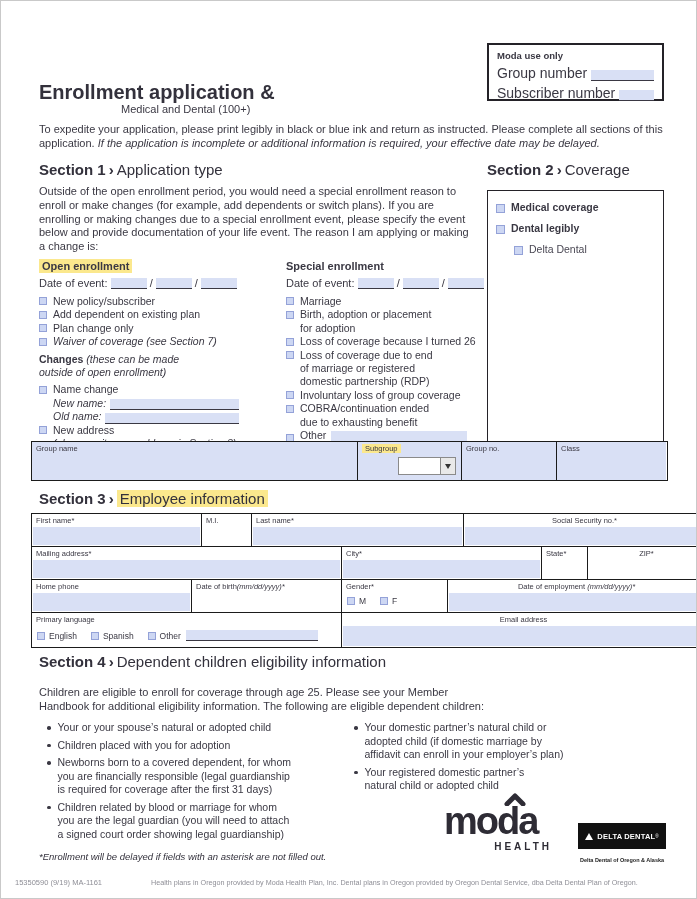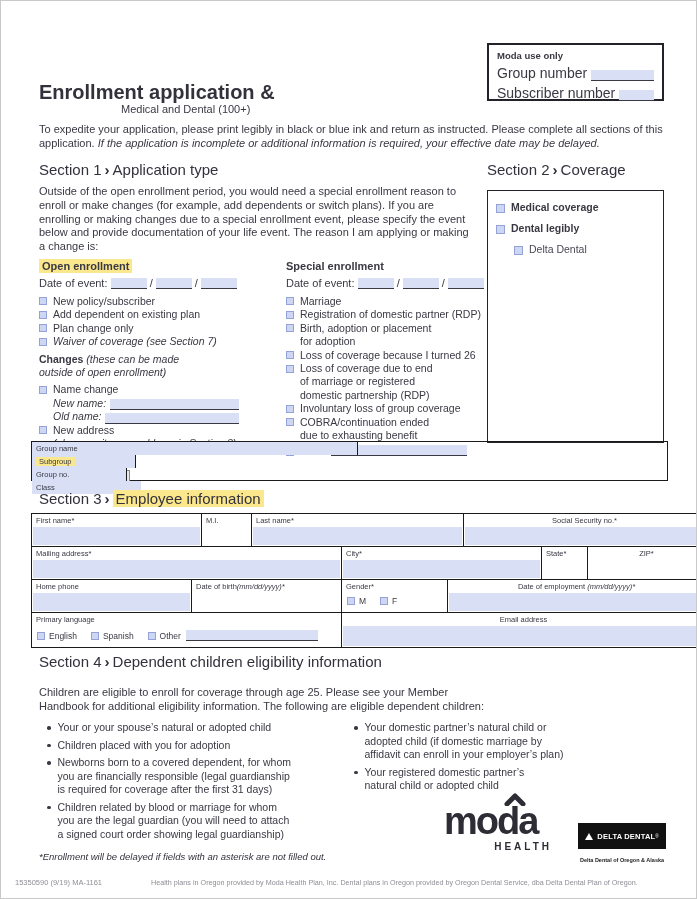--- a/index.html
+++ b/index.html
@@ -14,21 +14,21 @@
   .mb-title { font-size:9.5px; font-weight:700; margin-bottom:3px; }
   .mb-row { font-size:14px; margin-top:4px; display:flex; align-items:flex-end; }
   .field { display:inline-block; background:#d9e0f5; border-bottom:1px solid #3a3843; height:11px; vertical-align:bottom; }
   .mb-row .field { flex:1; margin-left:4px; }
 
   .intro { position:absolute; left:38px; top:121px; width:628px; font-size:11px; line-height:14px; }
   .it { font-style:italic; }
 
   
   .sec-head { font-size:15px; color:#33313c; }
-  .sec-head .sec-label { font-weight:400; }
+  .sec-head .sec-label { font-weight:700; }
   .sec-head .chev { font-weight:700; margin:0 3px; }
   .hl { background:#fbe88d; padding:0 3px; }
 
   
   .s1 { position:absolute; left:38px; top:160px; width:434px; }
   .s1-intro { margin-top:7px; font-size:11px; line-height:13.8px; }
   .s1-cols { display:flex; margin-top:6px; }
   .s1-col-left { width:247px; flex:none; }
   .s1-col-right { flex:1; }
   .enr-head { font-size:11px; font-weight:700; margin-bottom:5px; }
@@ -48,21 +48,21 @@
   .other-row .field { width:136px; margin-left:5px; height:11px; }
 
   
   .s2 { position:absolute; left:486px; top:160px; width:177px; }
   .s2-box { margin-top:12px; border:1.5px solid #242228; height:253px; padding:10px 8px; }
   .s2-item { display:flex; align-items:flex-start; font-size:10.5px; margin-bottom:9px; }
   .s2-item.bold { font-weight:700; }
   .s2-item.indent { margin-left:18px; font-weight:400; color:#4a4854; }
 
   
-  .gtable { position:absolute; left:30px; top:440px; width:637px; height:40px; border:1.5px solid #1b1b1b; display:flex;flex-direction:column; }
+  .gtable { position:absolute; left:30px; top:440px; width:637px; height:40px; border:1.5px solid #1b1b1b; display:flex; }
   .gcell { position:relative; background:#d9e0f5; border-right:1px solid #1b1b1b; padding:2px 4px; font-size:7.5px; }
   .gcell:last-child { border-right:none; }
   .combo { position:absolute; right:5px; top:15px; width:58px; height:18px; background:#ffffff; border:1px solid #8a8a8a; }
   .combo-btn { position:absolute; right:0; top:0; width:15px; height:100%; background:#e9e9e9; border-left:1px solid #8a8a8a; display:flex; align-items:center; justify-content:center; }
   .tri-down { width:0; height:0; border-left:3.5px solid transparent; border-right:3.5px solid transparent; border-top:5px solid #333; }
 
   
   .s3-head { position:absolute; left:38px; top:489px; }
   .s3table { position:absolute; left:30px; top:512px; width:675px; border:1.5px solid #1b1b1b; }
   .trow { display:flex; border-bottom:1px solid #1b1b1b; height:33px; }
@@ -188,26 +188,20 @@
         </div>
         <div class="ck-item">
           <span class="cb"></span>
           <span>
               <span class="ck-line">Marriage</span>
             </span>
         </div>
         <div class="ck-item">
           <span class="cb"></span>
           <span>
-              <span class="ck-line">Registration of domestic partner (RDP)</span>
-            </span>
-        </div>
-        <div class="ck-item">
-          <span class="cb"></span>
-          <span>
               <span class="ck-line">Birth, adoption or placement</span>
               <span class="ck-line">for adoption</span>
             </span>
         </div>
         <div class="ck-item">
           <span class="cb"></span>
           <span>
               <span class="ck-line">Loss of coverage because I turned 26</span>
             </span>
         </div>

